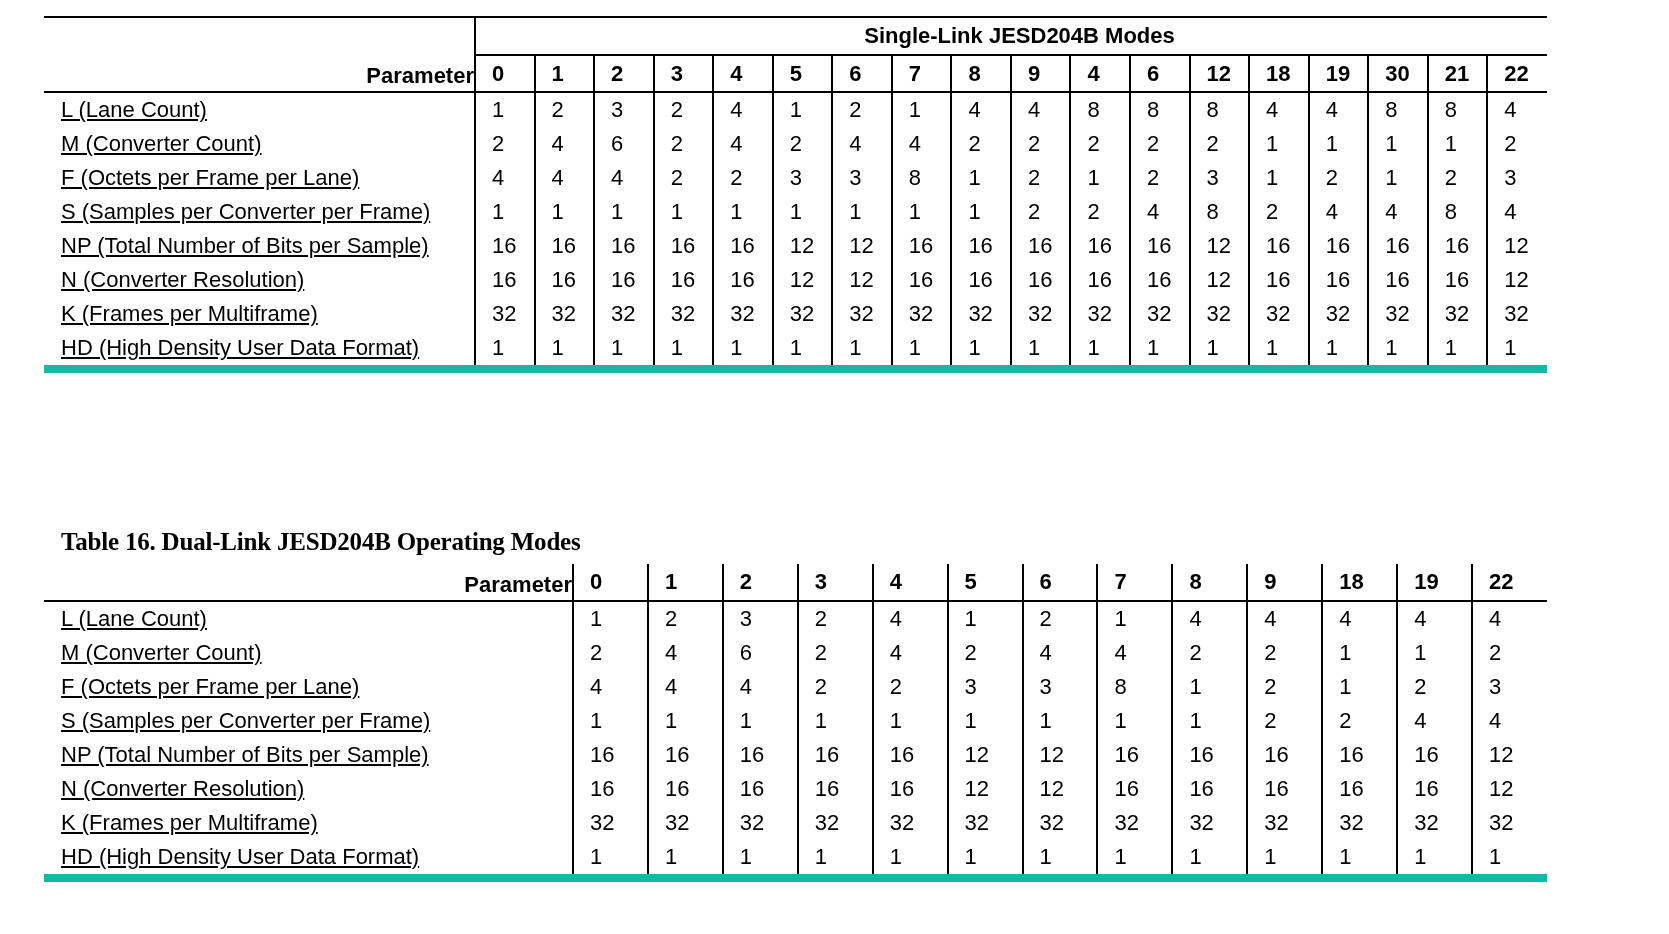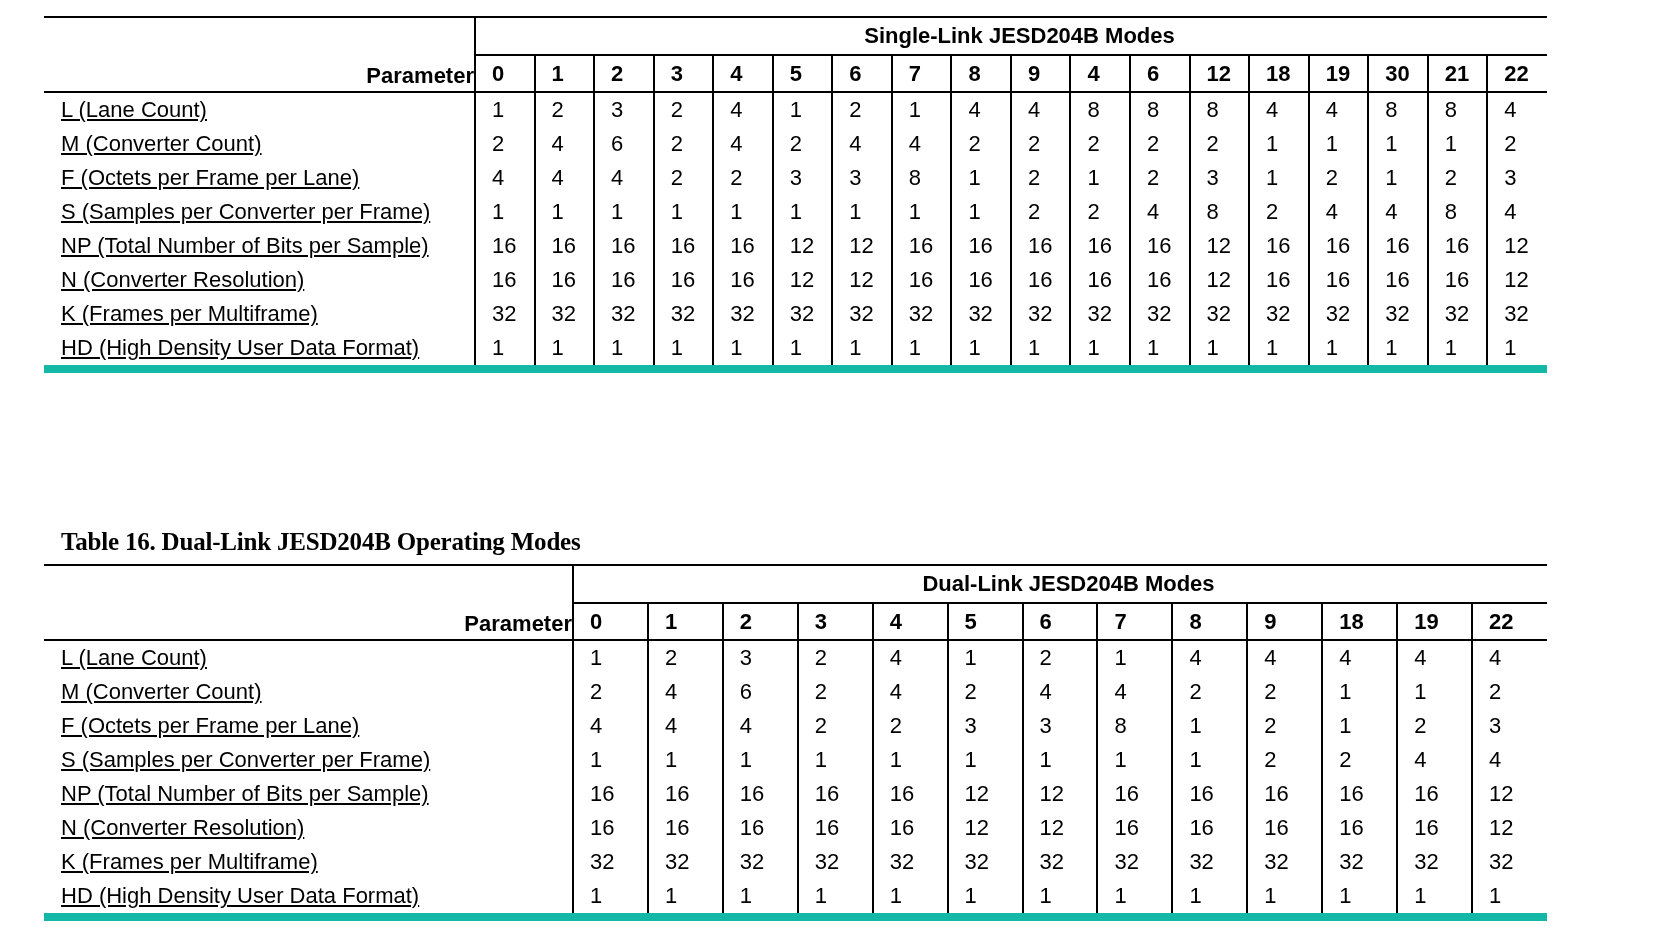--- a/index.html
+++ b/index.html
@@ -256,24 +256,20 @@
         <col>
         <col>
         <col>
         <col>
         <col>
         <col>
         <col>
         <col>
       </colgroup>
       <thead>
-        <tr class="top">
-          <th></th>
-          <th class="group" colspan="13">Dual-Link JESD204B Modes</th>
-        </tr>
         <tr class="modes">
           <th class="param">Parameter</th>
           <th class="mode">0</th>
           <th class="mode">1</th>
           <th class="mode">2</th>
           <th class="mode">3</th>
           <th class="mode">4</th>
           <th class="mode">5</th>
           <th class="mode">6</th>
           <th class="mode">7</th>

